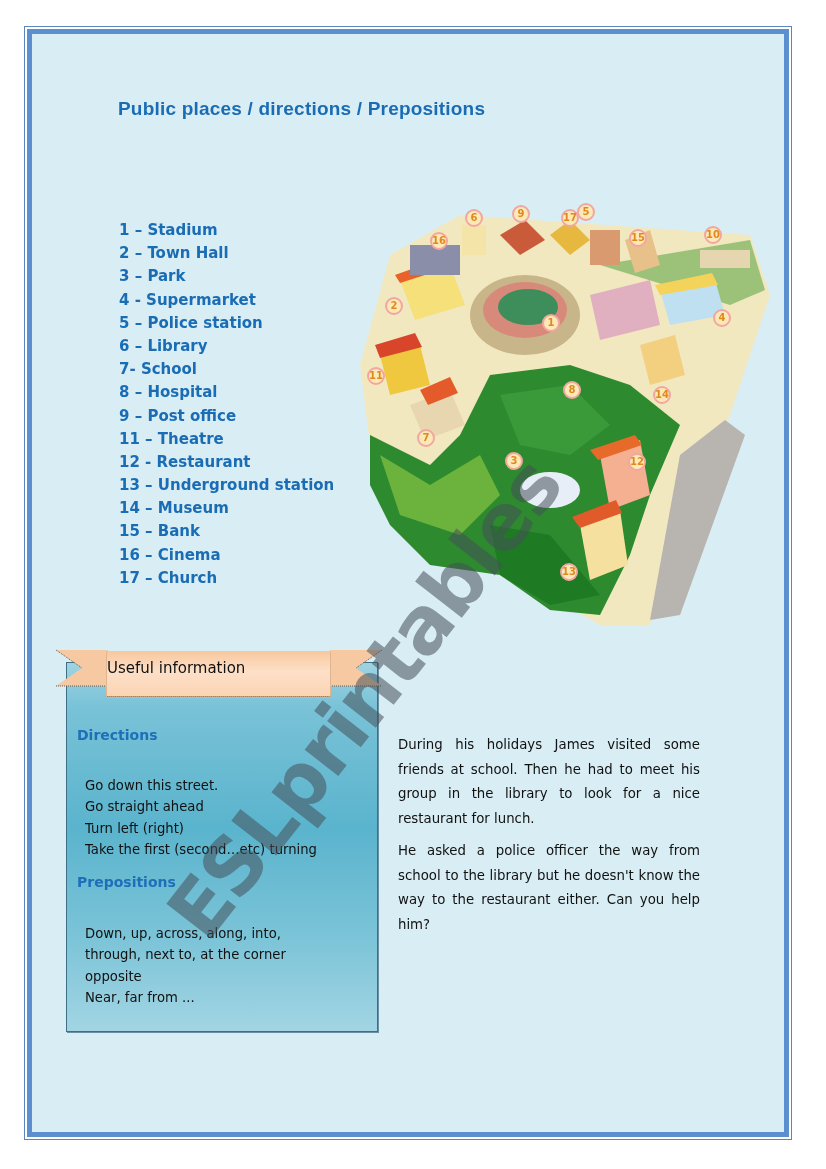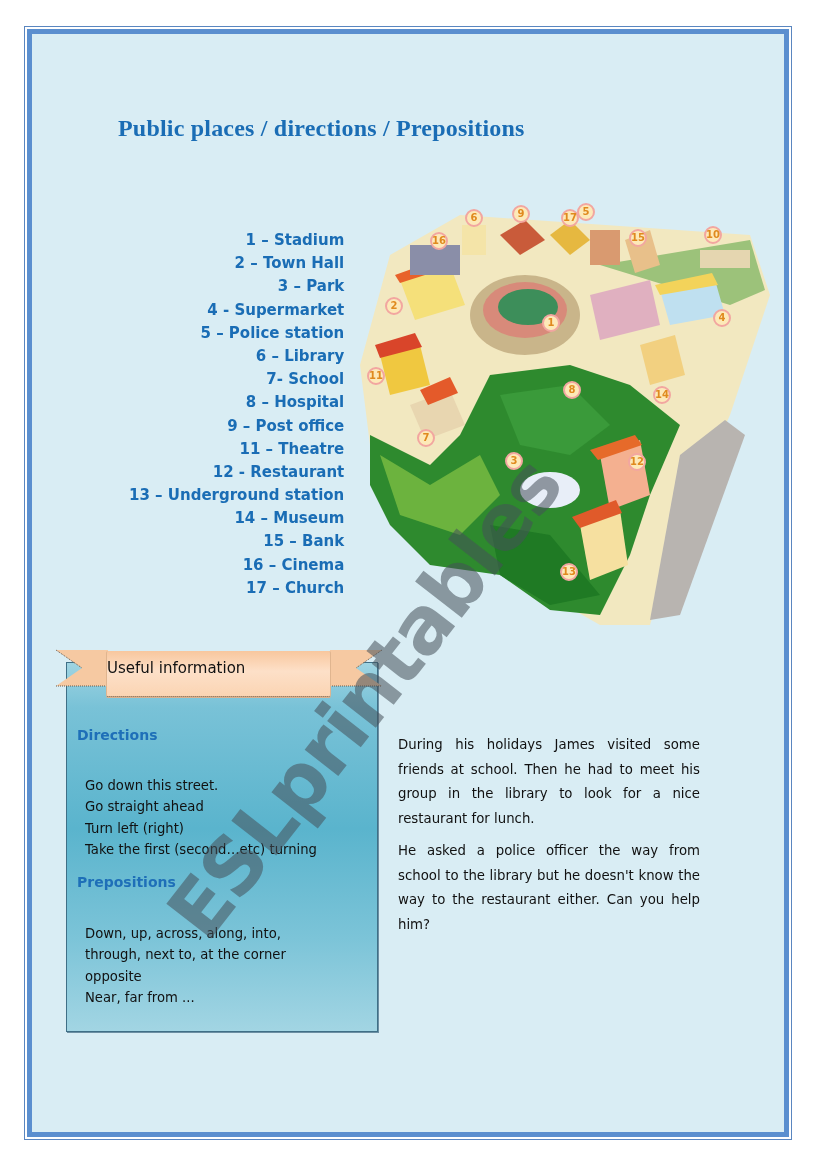--- a/index.html
+++ b/index.html
@@ -2,23 +2,23 @@
 <html><head>
 <meta charset="utf-8">
 <style>
   html, body { margin:0; padding:0; }
   body { width:826px; height:1169px; background:#ffffff; position:relative; overflow:hidden;
          font-family:"DejaVu Sans", sans-serif; }
   .frame-outer { position:absolute; left:24px; top:26px; width:768px; height:1114px;
                  border:1px solid #5a86c0; box-sizing:border-box; }
   .frame-thick { position:absolute; left:27px; top:29px; width:762px; height:1108px;
                  border:5px solid #5b8fcf; box-sizing:border-box; background:#d9edf4; }
-  .title { position:absolute; left:118px; top:98px; font-size:24px; font-weight:bold;
-           color:#1a6db5; letter-spacing:0.2px; font-family:Liberation Serif, serif; white-space:nowrap;margin-top:17px; }
-  .places { position:absolute; left:117px; top:217px; margin:12px; padding:0; list-style:none;text-align:right; }
+  .title { position:absolute; left:118px; top:98px; font-size:19px; font-weight:bold;
+           color:#1a6db5; letter-spacing:0.2px; font-family:Liberation Sans, sans-serif; white-space:nowrap; }
+  .places { position:absolute; left:117px; top:217px; margin:2px; padding:0; list-style:none; }
   .places li { height:23.2px; line-height:23.2px; font-size:15px; font-weight:bold; color:#1a6db5;
                font-family:"DejaVu Sans", sans-serif; white-space:nowrap; }
   .map { position:absolute; left:350px; top:195px; width:420px; height:430px; }
   .marker { position:absolute; width:18px; height:18px; margin-left:-9px; margin-top:-9px; border-radius:50%;
             background:#fde9b8; border:2px solid #f2a6a0; box-sizing:border-box;
             color:#e08a1e; font-size:10px; font-weight:bold; text-align:center; line-height:14px;
             font-family:"DejaVu Sans", sans-serif; }
   .info-box { position:absolute; left:66px; top:662px; width:312px; height:370px; box-sizing:border-box;
               border:1px solid #3f6f86; box-shadow:1px 1px 0 #6c8fa3;
               background:linear-gradient(to bottom, #9fd4e2 0%, #79c2d7 12%, #5ab4cd 45%, #7cc4d8 75%, #a2d5e3 100%); }

